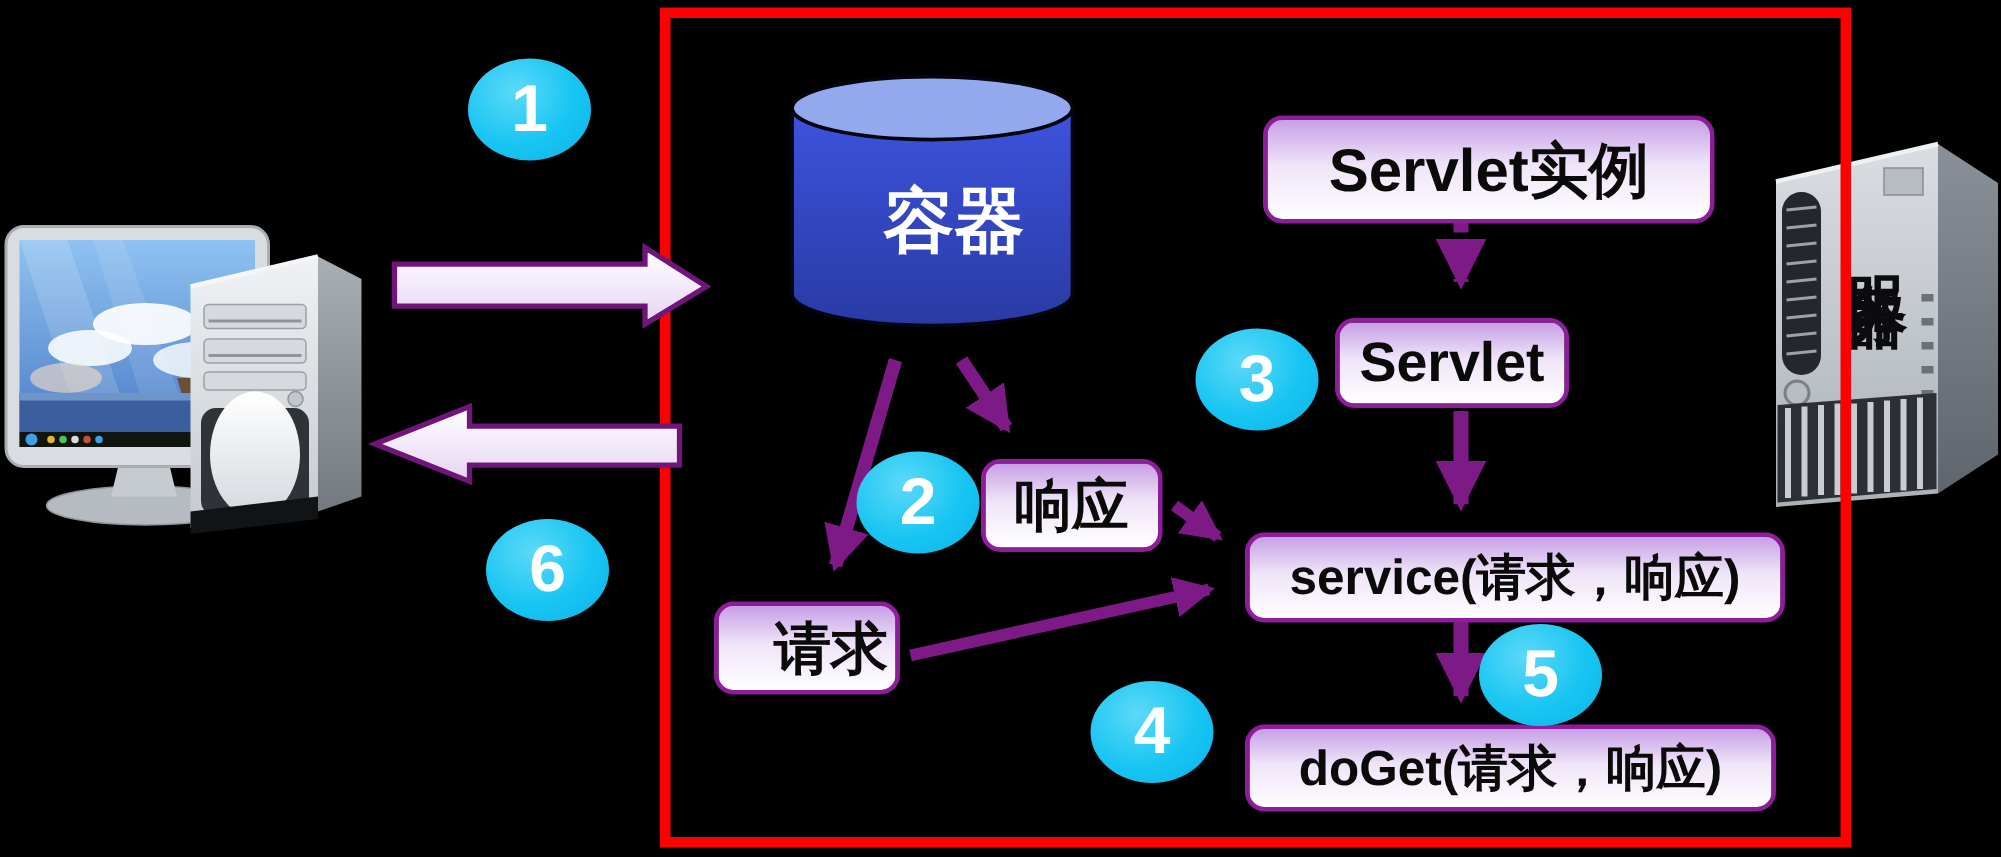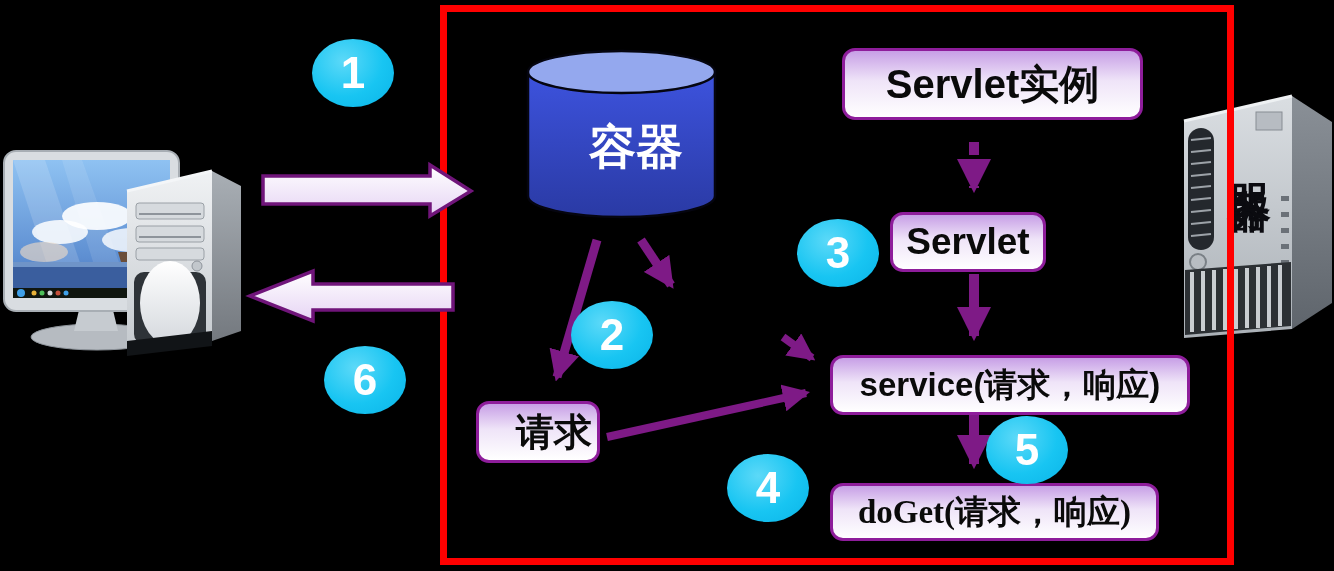--- a/index.html
+++ b/index.html
@@ -191,24 +191,25 @@
       <line x1="974" y1="142" x2="974" y2="188" stroke-width="10" stroke-dasharray="13 9" marker-end="url(#ah)"></line>
 
       <line x1="974" y1="274" x2="974" y2="336" stroke-width="10" marker-end="url(#ah)"></line>
 
       <line x1="974" y1="414" x2="974" y2="464" stroke-width="10" marker-end="url(#ah)"></line>
     </g>
   </svg>
 
   <div class="cyl-label">容器</div>
 
-  <div class="pbox" style="left:842px;top:48px;width:301px;height:72px;font-size:40px;">Servlet实例</div>
+  <div class="pbox" style="left:842px;top:77px;width:301px;height:72px;font-size:40px;">Servlet实例</div>
   <div class="pbox" style="left:890px;top:212px;width:156px;height:60px;font-size:37px;">Servlet</div>
   <div class="pbox" style="left:830px;top:355px;width:360px;height:60px;font-size:33px;">service(请求，响应)</div>
-  <div class="pbox" style="left:830px;top:483px;width:329px;height:58px;font-size:33px;font-family:Liberation Serif, serif;">doGet(请求，响应)</div>
+  <div class="pbox" style="left:830px;top:483px;width:354px;height:58px;font-size:33px;">doGet(请求，响应)</div>
+  <div class="pbox" style="left:654px;top:306px;width:121px;height:62px;font-size:38px;">响应</div>
   <div class="pbox" style="left:476px;top:401px;width:124px;height:62px;font-size:38px;padding-left:32px;">请求</div>
 
   <div class="badge" style="left:312px;top:39px;">1</div>
   <div class="badge" style="left:571px;top:301px;">2</div>
   <div class="badge" style="left:797px;top:219px;">3</div>
   <div class="badge" style="left:727px;top:454px;">4</div>
   <div class="badge" style="left:986px;top:416px;">5</div>
   <div class="badge" style="left:324px;top:346px;">6</div>
 
 </div>

